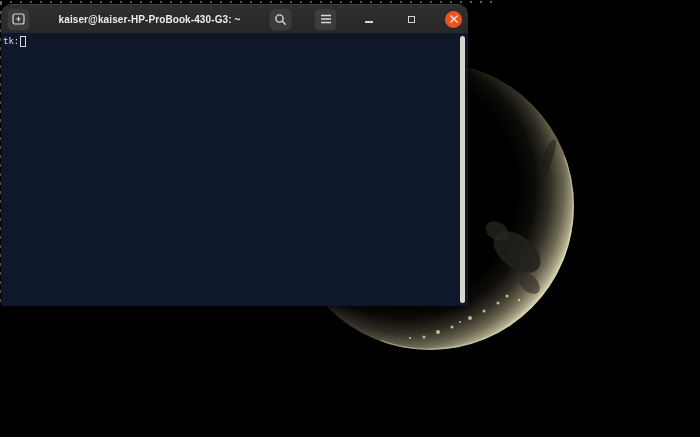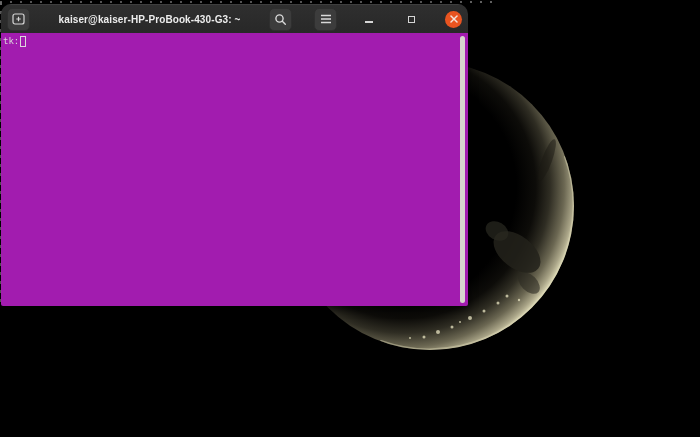--- a/index.html
+++ b/index.html
@@ -47,21 +47,21 @@
   .win-ctrl {
     width:20px; height:23px; display:flex; align-items:center; justify-content:center;
     flex:0 0 auto;
   }
   .min-glyph { width:8px; height:2px; background:#d5d5d5; margin-top:5px; }
   .max-glyph { width:7px; height:7px; border:1px solid #d5d5d5; box-sizing:border-box; }
   .close-btn {
     width:17px; height:17px; border-radius:50%; background:#e95420;
     display:flex; align-items:center; justify-content:center; margin-left:2px; flex:0 0 auto;
   }
-  .terminal { flex:1 1 auto; background:#a21caf; position:relative; }
+  .terminal { flex:1 1 auto; background:#0f172a; position:relative; }
   .prompt-line {
     position:absolute; left:2px; top:3px; display:flex; align-items:center;
     font-family:"DejaVu Sans Mono", monospace; font-size:9px; line-height:11px;
     color:#d9d3d9;
   }
   .cursor {
     display:inline-block; width:6px; height:11px; box-sizing:border-box;
     border:1px solid #dcd6dc; margin-left:1px; background:transparent;
   }
   .scrollbar {

